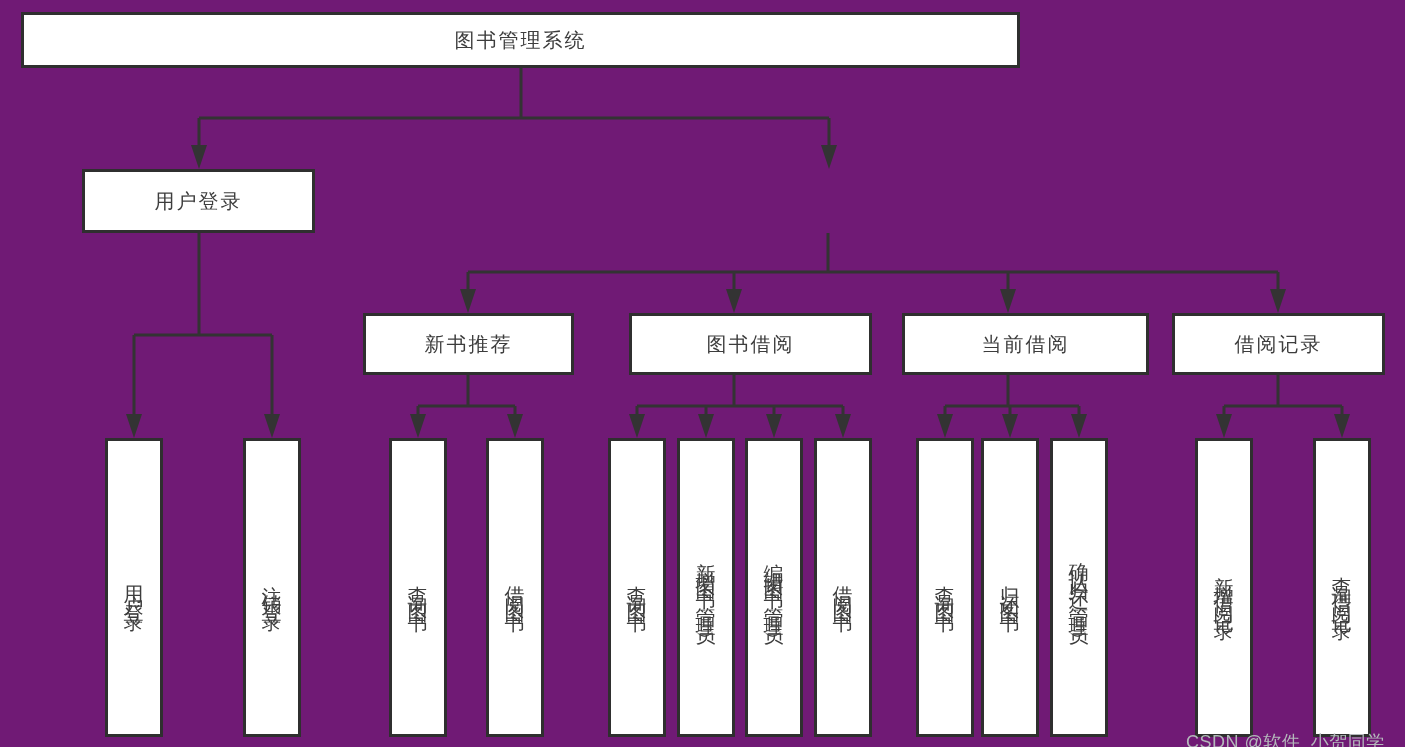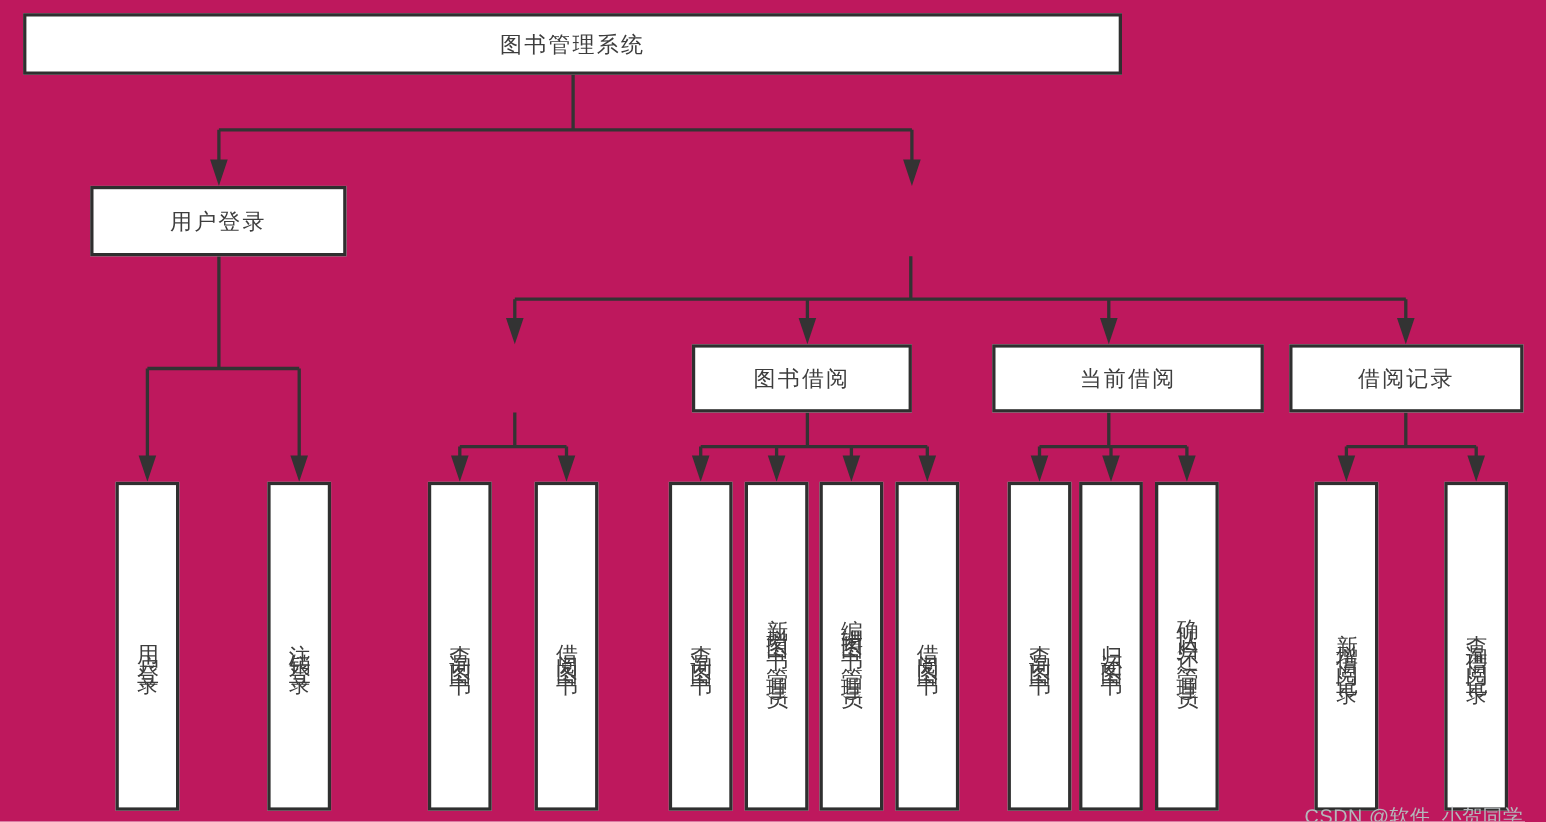--- a/index.html
+++ b/index.html
@@ -1,20 +1,20 @@
 <!DOCTYPE html>
 <html><head>
 <meta charset="utf-8">
 <style>
   html, body { margin: 0; padding: 0; background: #ffffff; }
   .canvas {
     position: relative;
     width: 1405px;
     height: 747px;
-    background: #be185d;
+    background: #701a75;
     font-family: "Liberation Sans", "DejaVu Sans", sans-serif;
     overflow: hidden;
   }
   .connectors {
     position: absolute;
     left: 0; top: 0;
     width: 1405px; height: 747px;
     z-index: 1;
   }
   .box {
@@ -95,21 +95,24 @@
   </svg>
 
   <div class="box" style="left:21px; top:12px; width:999px; height:56px;">
     <span class="h-label">图书管理系统</span>
   </div>
 
   <div class="box" style="left:82px; top:169px; width:233px; height:64px;">
     <span class="h-label">用户登录</span>
   </div>
 
-  <div class="box" style="left:629px; top:313px; width:200px; height:62px;">
+  <div class="box" style="left:363px; top:313px; width:211px; height:62px;">
+    <span class="h-label">新书推荐</span>
+  </div>
+  <div class="box" style="left:629px; top:313px; width:243px; height:62px;">
     <span class="h-label">图书借阅</span>
   </div>
   <div class="box" style="left:902px; top:313px; width:247px; height:62px;">
     <span class="h-label">当前借阅</span>
   </div>
   <div class="box" style="left:1172px; top:313px; width:213px; height:62px;">
     <span class="h-label">借阅记录</span>
   </div>
 
   <div class="box v" style="left:105px; top:438px; width:58px; height:299px;">

